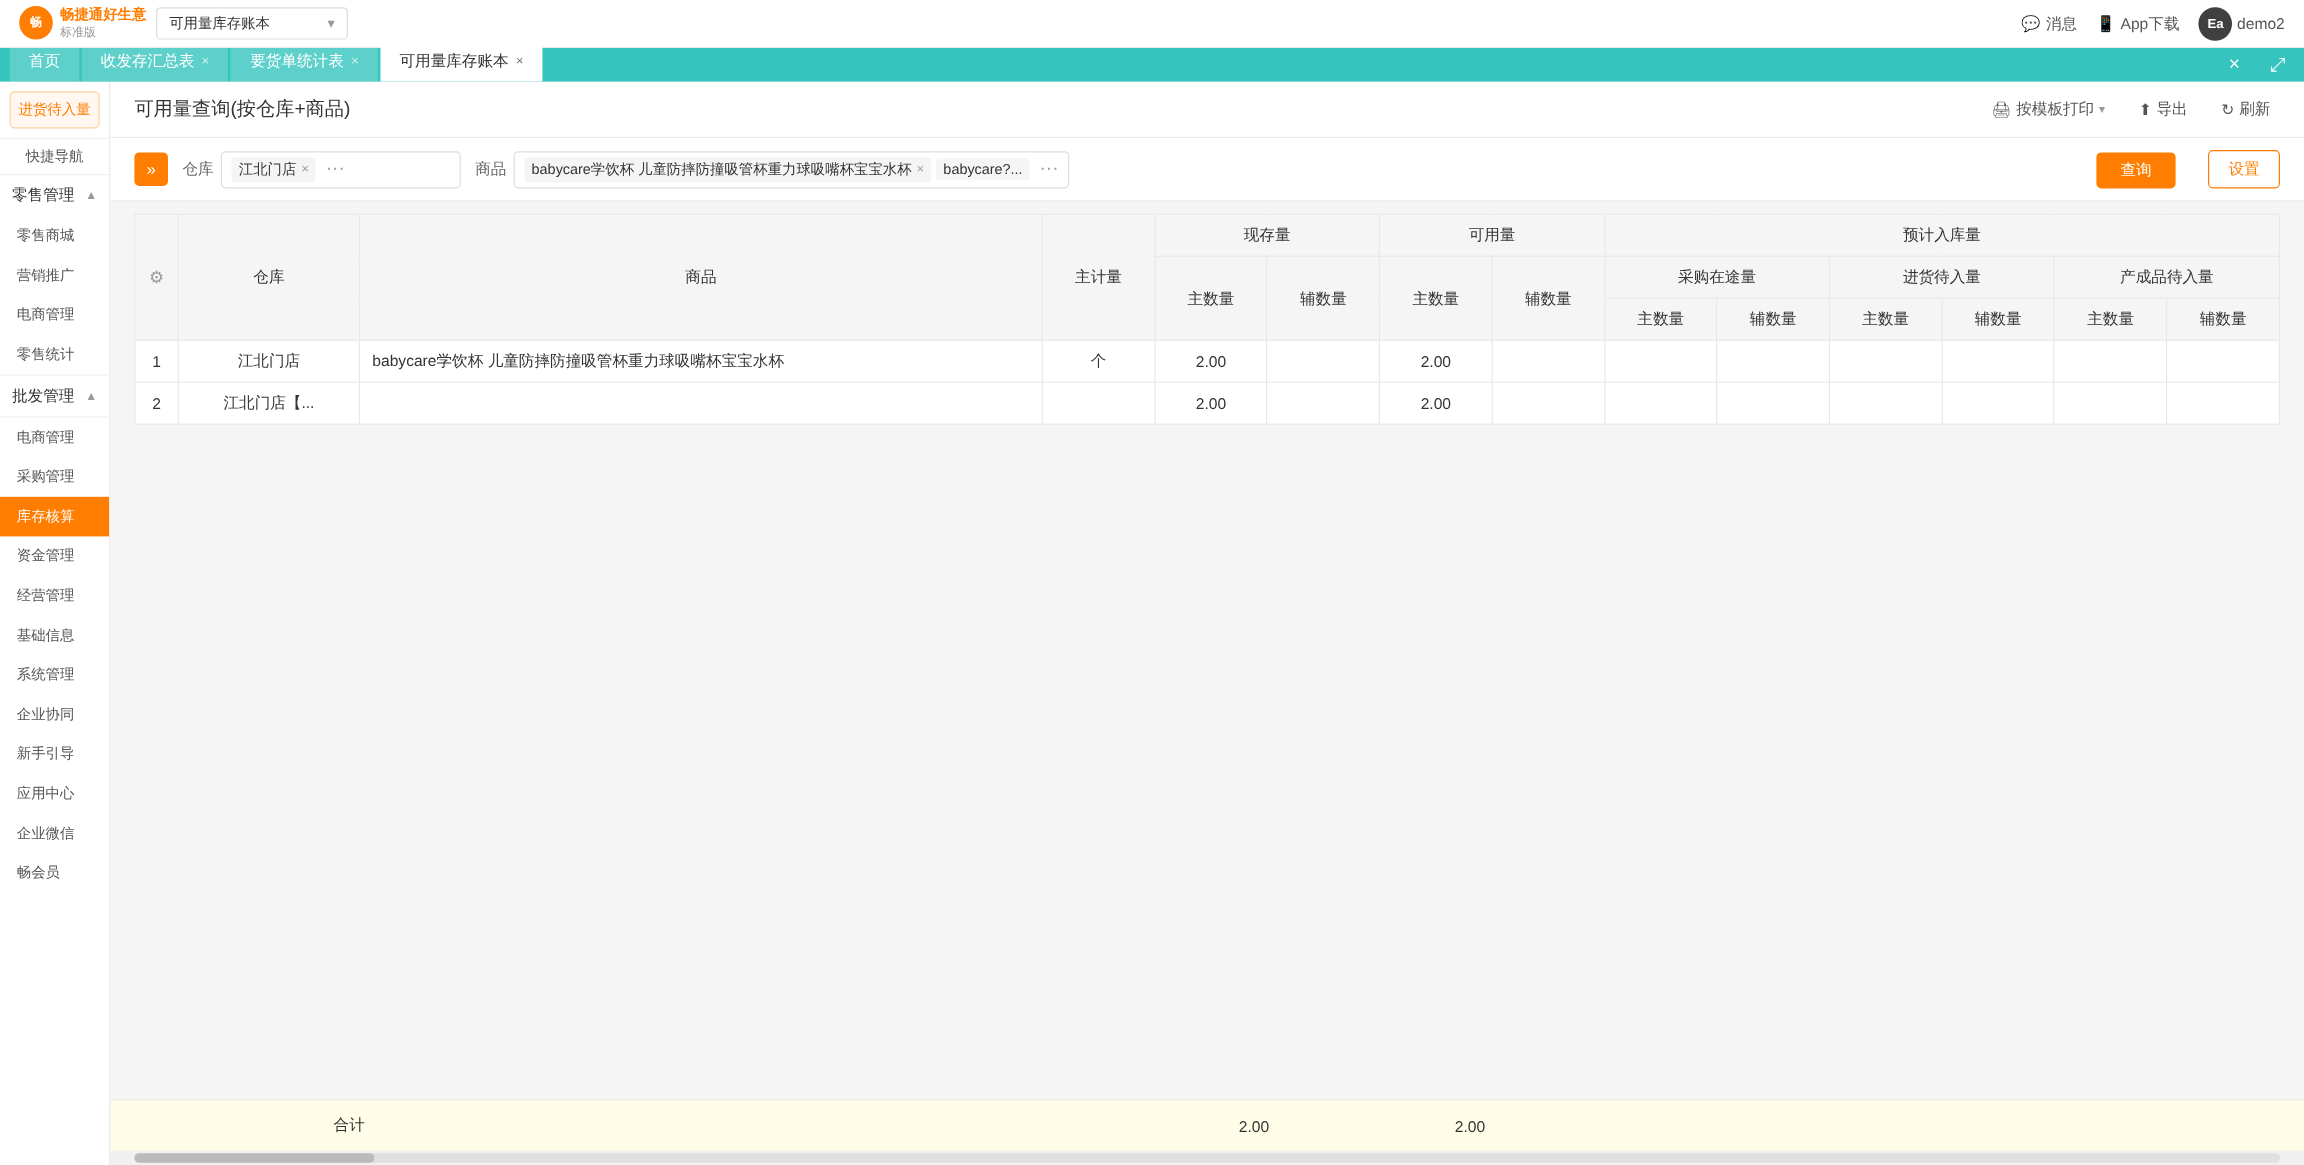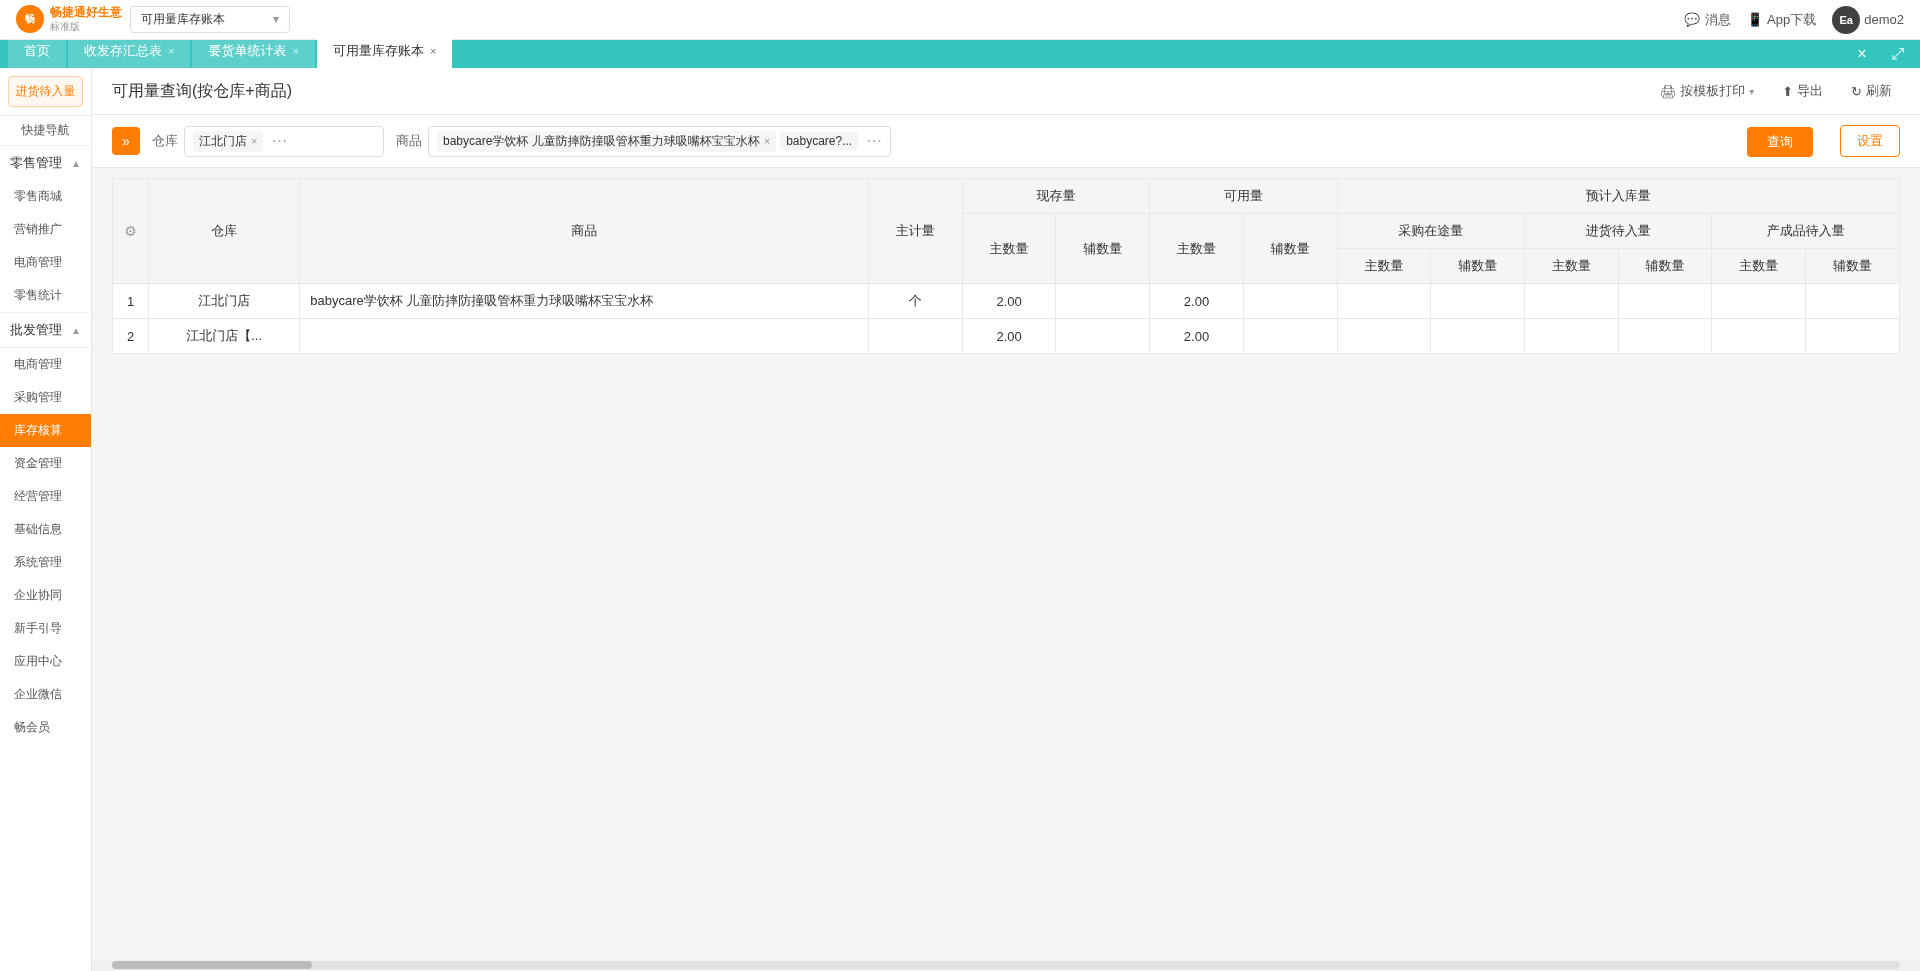--- a/index.html
+++ b/index.html
@@ -287,20 +287,42 @@
     <td></td>
     <td></td>
     <td></td>
     <td></td>
     <td></td>
   </tr>
           </tbody>
       </table>
     </div>
 
+    <div class="table-footer">
+      <table class="footer-table">
+        <tbody>
+            <tr>
+          <td style="width:36px;"></td>
+          <td style="width:120px;"></td>
+          <td style="text-align:left;">合计</td>
+          <td style="width:80px;"></td>
+          <td style="width:90px;">2.00</td>
+          <td style="width:90px;"></td>
+          <td style="width:90px;">2.00</td>
+          <td style="width:90px;"></td>
+          <td style="width:90px;"></td>
+          <td style="width:90px;"></td>
+          <td style="width:90px;"></td>
+          <td style="width:90px;"></td>
+          <td style="width:90px;"></td>
+          <td style="width:90px;"></td>
+        </tr>
+      </tbody>
+        </table>
+    </div>
 
     <div class="scroll-bar-container">
       <div class="scroll-bar-track">
         <div class="scroll-bar-thumb"></div>
       </div>
     </div>
 
   </div>
 </div>
 

